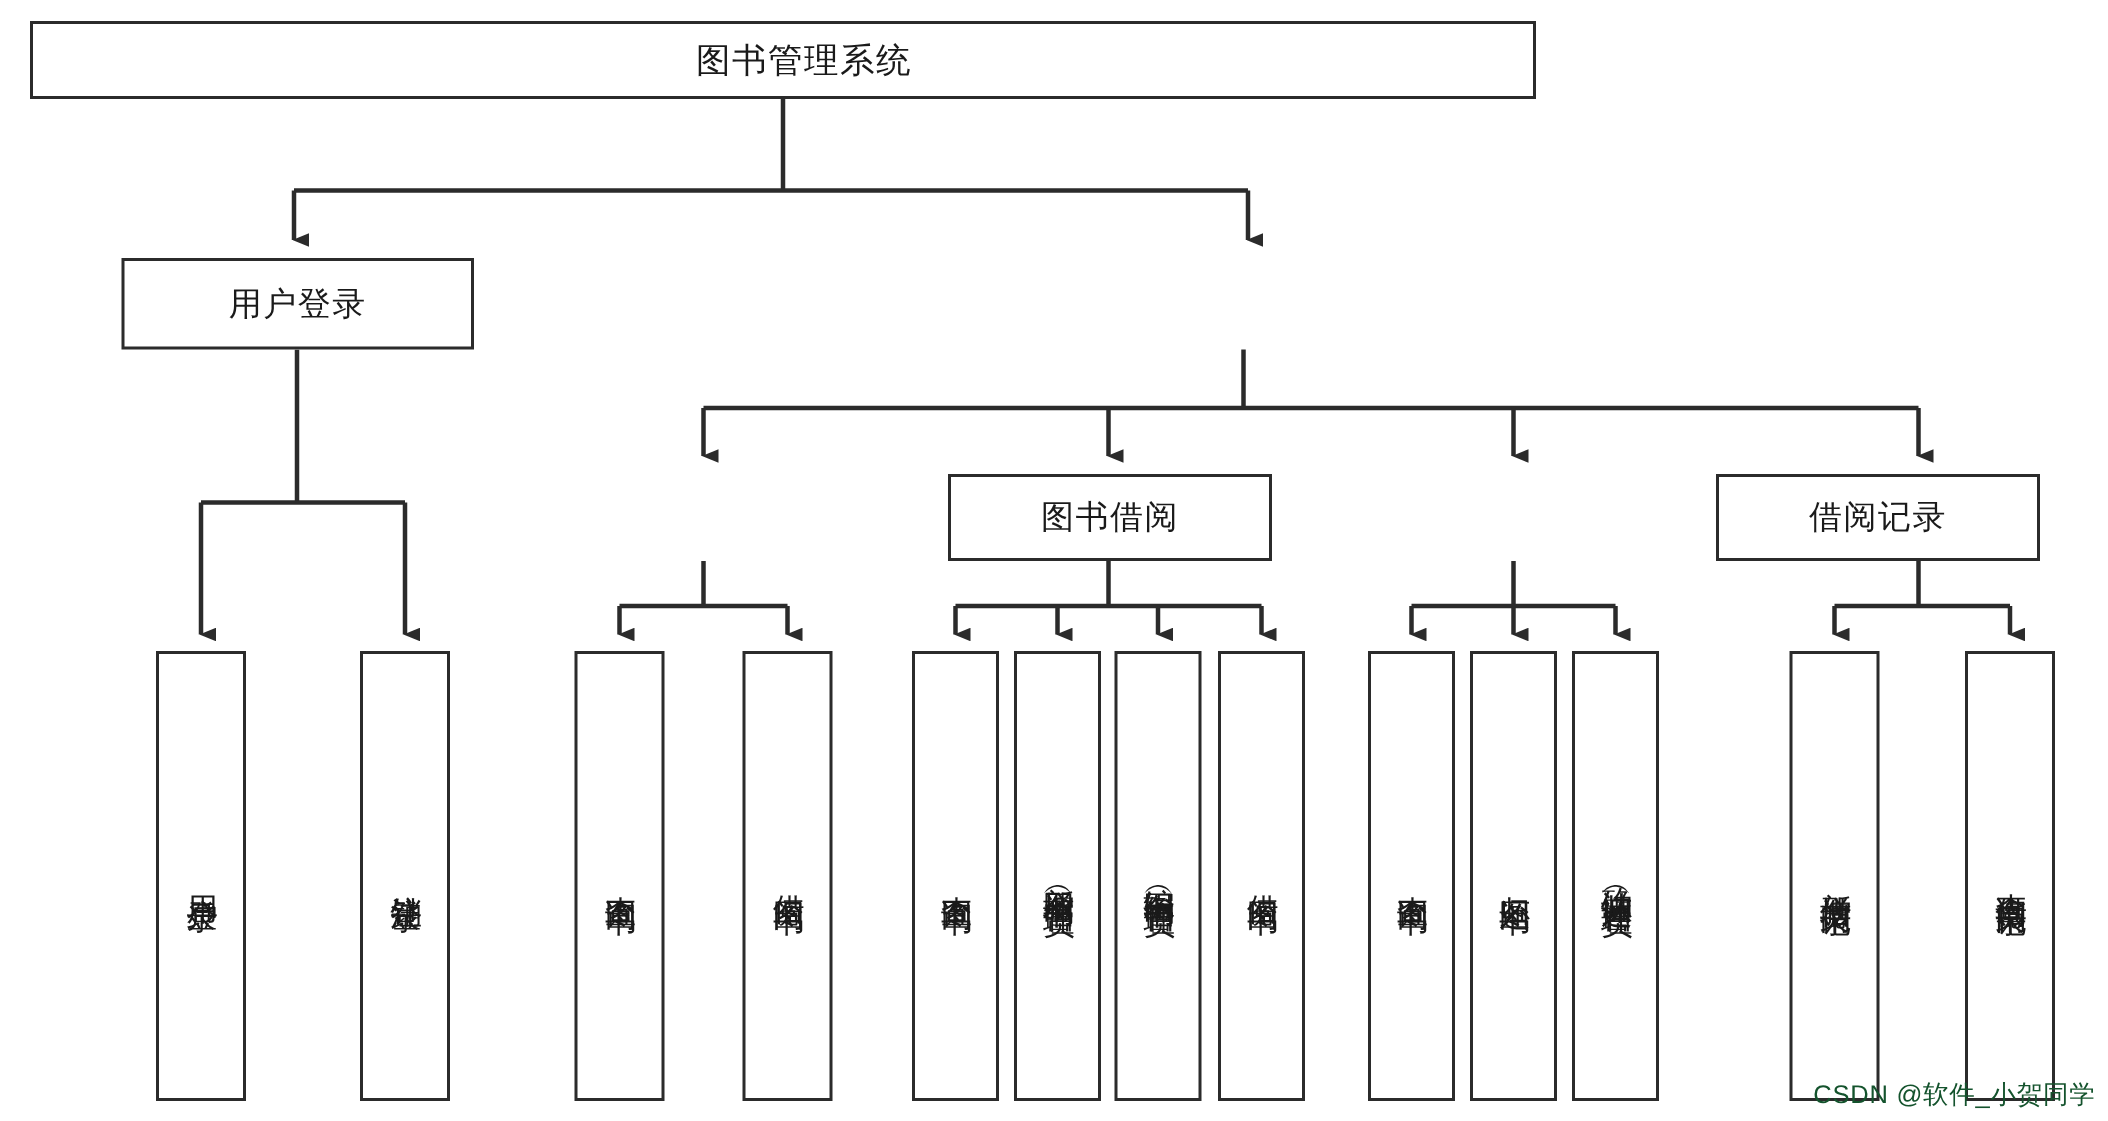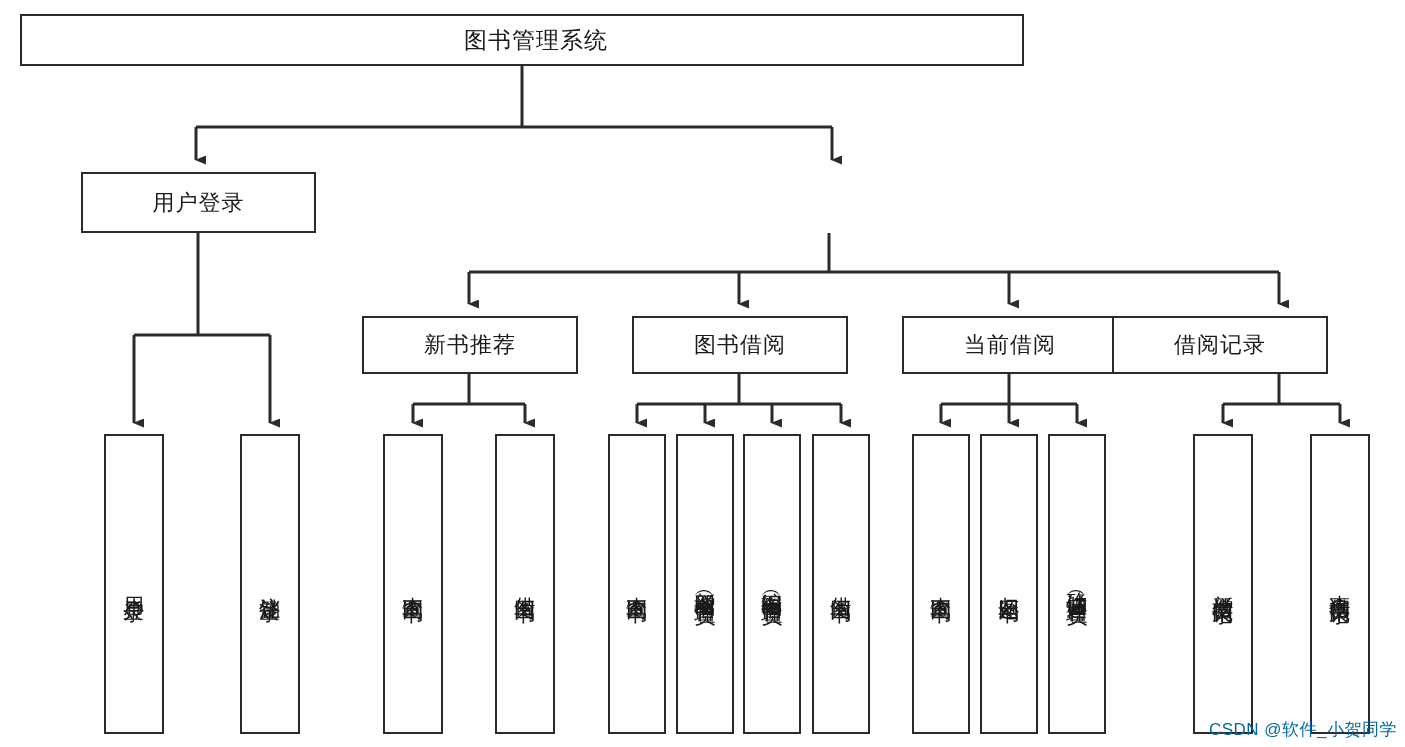--- a/index.html
+++ b/index.html
@@ -55,21 +55,21 @@
     line-height: 1.22;
     letter-spacing: 2px;
     white-space: nowrap;
     display: block;
   }
   .watermark {
     position: absolute;
     right: 8px;
     bottom: 6px;
     font-size: 17px;
-    color: #0369a1;
+    color: #14532d;
     white-space: nowrap;
     letter-spacing: 0.5px;
   }
 </style>
 </head>
 <body>
 
 <div id="canvas">
 
   <svg id="edges" viewBox="0 0 1405 747" xmlns="http://www.w3.org/2000/svg">
@@ -123,30 +123,24 @@
   </svg>
 
   <div class="node horiz root" style="left:20px; top:14px; width:1004px; height:52px;padding-left:28px;">
     <span>图书管理系统</span>
   </div>
 
   <div class="node horiz" style="left:81px; top:172px; width:235px; height:61px;">
     <span>用户登录</span>
   </div>
 
-  <div class="node horiz" style="left:362px; top:316px; width:216px; height:58px;">
-    <span>新书推荐</span>
-  </div>
   <div class="node horiz" style="left:632px; top:316px; width:216px; height:58px;text-align:right;">
     <span>图书借阅</span>
   </div>
-  <div class="node horiz" style="left:902px; top:316px; width:216px; height:58px;">
-    <span>当前借阅</span>
-  </div>
-  <div class="node horiz" style="left:1112px; top:316px; width:216px; height:58px;align-items:center;">
+  <div class="node horiz" style="left:1144px; top:316px; width:216px; height:58px;align-items:center;">
     <span>借阅记录</span>
   </div>
 
   <div class="node vert" style="left:104px; top:434px; width:60px; height:300px;">
     <span class="vlabel">用户登录</span>
   </div>
   <div class="node vert" style="left:240px; top:434px; width:60px; height:300px;">
     <span class="vlabel">注销登录</span>
   </div>
 

